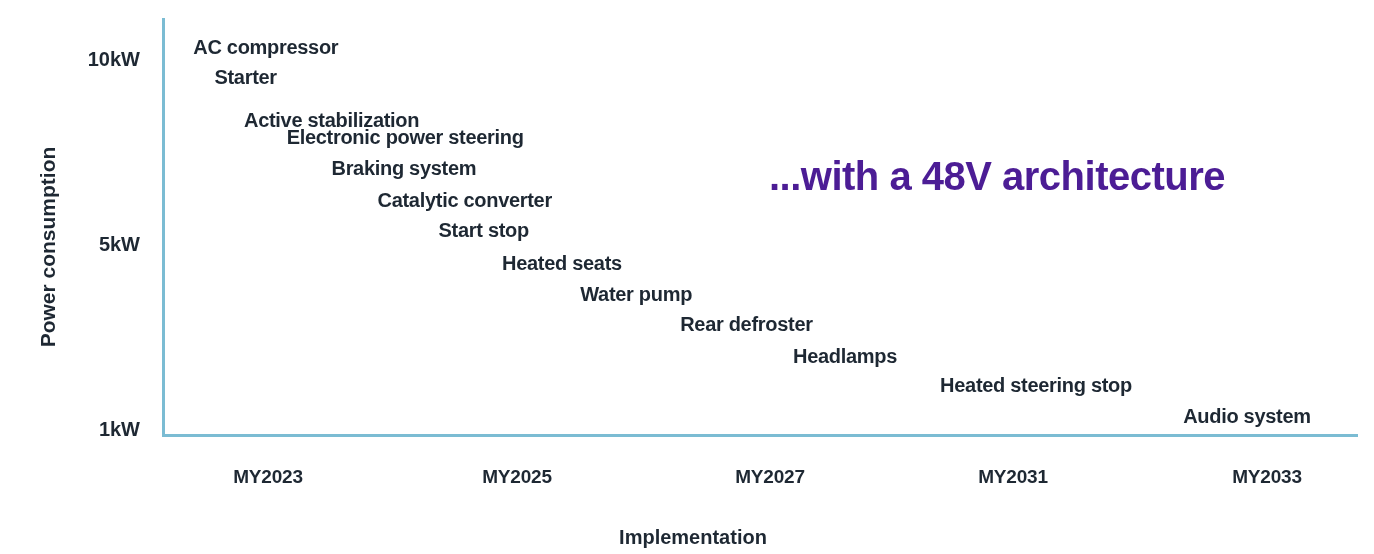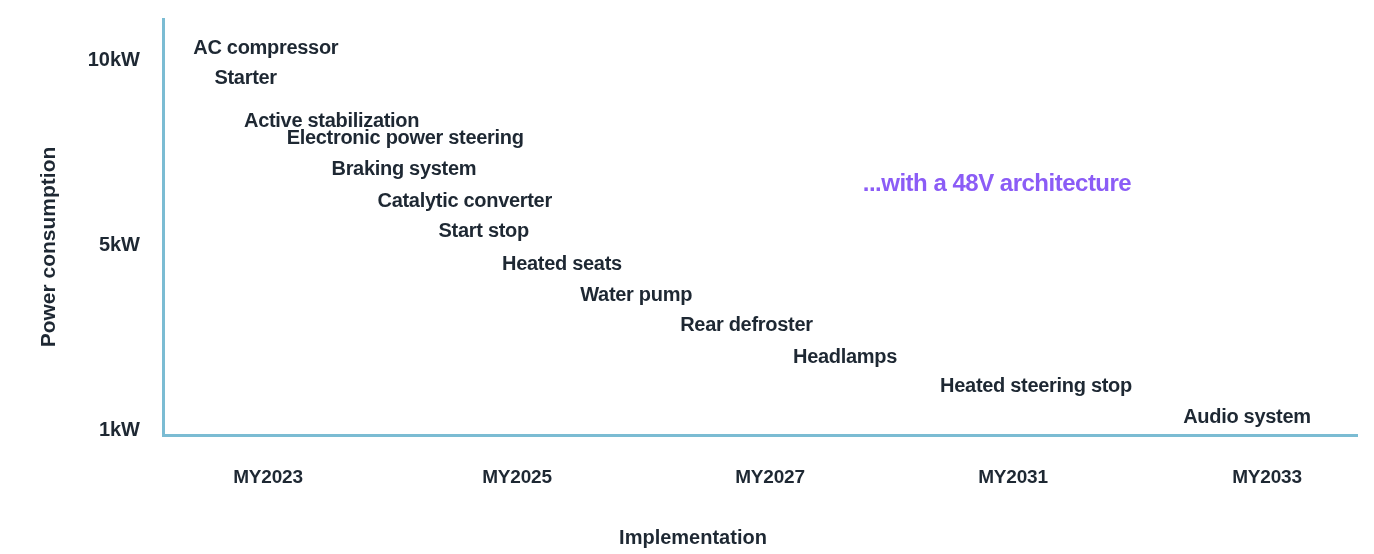--- a/index.html
+++ b/index.html
@@ -13,22 +13,22 @@
   .pt{position:absolute;transform:translateY(-50%);font-size:20px;font-weight:bold;
       letter-spacing:-0.3px;color:var(--text);white-space:nowrap;}
   .xtick{position:absolute;transform:translate(-50%,-50%);font-size:19px;font-weight:bold;
       letter-spacing:-0.2px;color:var(--text);white-space:nowrap;}
   .ytick{position:absolute;left:0;width:140px;text-align:right;transform:translateY(-50%);
       font-size:20px;font-weight:bold;color:var(--text);white-space:nowrap;}
   .ylab{position:absolute;left:48px;top:247px;transform:translate(-50%,-50%) rotate(-90deg);
       font-size:21px;font-weight:bold;color:var(--text);white-space:nowrap;}
   .xlab{position:absolute;left:693px;top:537px;transform:translate(-50%,-50%);
       font-size:20px;font-weight:bold;color:var(--text);white-space:nowrap;}
-  .title{position:absolute;left:997px;top:183px;transform:translate(-50%,-50%);
-      font-size:24px;font-weight:bold;letter-spacing:-0.5px;color:#8b5cf6;white-space:nowrap;}
+  .title{position:absolute;left:997px;top:176px;transform:translate(-50%,-50%);
+      font-size:40px;font-weight:bold;letter-spacing:-0.5px;color:#4c1d95;white-space:nowrap;}
 </style>
 </head>
 <body>
 
 <div class="stage" style="--axis: #7bbcd3; --text: #1e2833;">
   <div class="ylab">Power consumption</div>
   <div id="y-ticks">
       <div class="ytick" style="top: 59px;">10kW</div>
       <div class="ytick" style="top: 244px;">5kW</div>
       <div class="ytick" style="top: 429px;">1kW</div>

